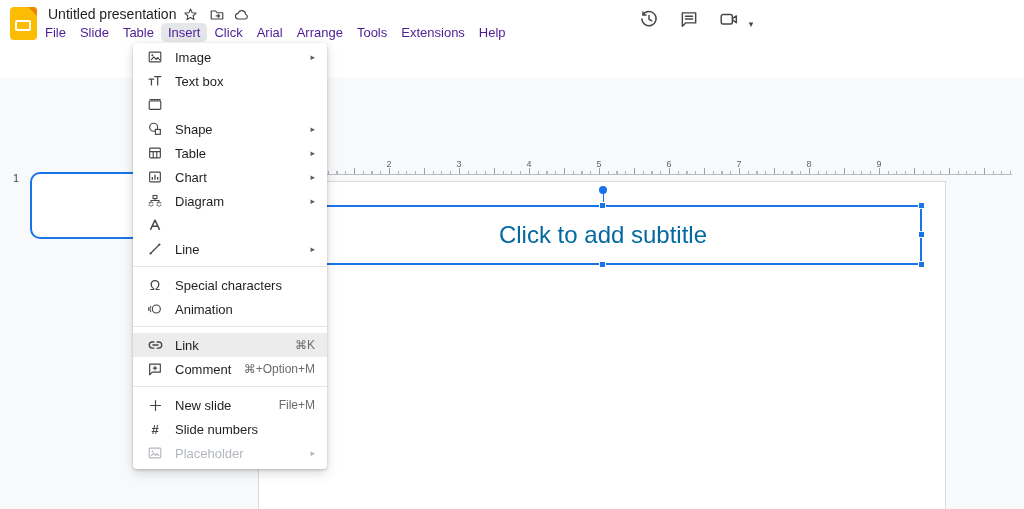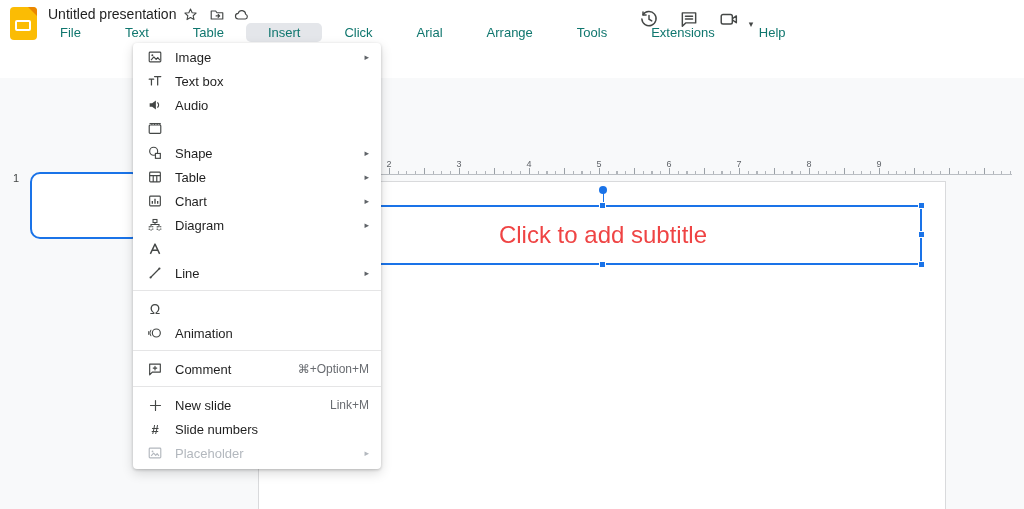--- a/index.html
+++ b/index.html
@@ -7,21 +7,21 @@
   #stage { position:relative; width:1024px; height:509px; }
 
   
   #header { position:absolute; left:0; top:0; width:1024px; height:78px; background:#fff; z-index:40; }
   #logo { position:absolute; left:10px; top:7px; width:27px; height:33px; background:#fbbc04; border-radius:4px; }
   #logo .fold { position:absolute; right:0; top:0; width:0; height:0; border-top:9px solid #ea8600; border-left:9px solid transparent; border-top-right-radius:4px; }
   #logo .frame { position:absolute; left:5px; top:13px; width:16px; height:11px; border:2.5px solid #fff; border-radius:2px; }
   #doc-title { position:absolute; left:48px; top:6px; font-size:14px; color:#1f1f1f; }
   .title-ic { position:absolute; top:7px; width:16px; height:16px; color:#444746; }
   #menubar { position:absolute; left:38px; top:21px; height:22px; display:flex; align-items:center; }
-  .mb-item { font-size:13px; color:#0f766e; padding:2px 22px; border-radius:5px; cursor:default; }
+  .mb-item { font-size:13px; color:#4c1d95; padding:2px 7px; border-radius:5px; cursor:default; }
   .mb-item.active { background:#e4e6ea; }
 
   #hdr-right { position:absolute; right:0; top:0; height:40px; }
   .hic { position:absolute; top:8px; width:22px; height:22px; color:#444746; display:flex; align-items:center; justify-content:center; }
   .caret { font-size:9px; color:#444746; line-height:1; }
 
   
   #toolbar { position:absolute; left:14px; top:46px; width:996px; height:28px; background:#edf2fa; border-radius:14px; z-index:30; }
   .tb { position:absolute; top:50%; transform:translate(-50%,-50%); color:#444746; display:flex; align-items:center; justify-content:center; }
   .tb-div { position:absolute; top:6px; width:1px; height:16px; background:#c4c7c5; }
@@ -38,27 +38,27 @@
       repeating-linear-gradient(to right, #9aa0a6 0 1px, transparent 1px 35px),
       repeating-linear-gradient(to right, #b1b5ba 0 1px, transparent 1px 8.75px);
     background-size:100% 6px, 100% 3px;
     background-position:left bottom, left bottom;
     background-repeat:no-repeat, no-repeat; }
   .rmark { position:absolute; bottom:5px; transform:translateX(-50%); font-size:9px; color:#5f6368; background:transparent; }
 
   #canvas { position:absolute; left:258px; top:103px; width:688px; height:390px; background:#fff; border:1px solid #d9dadc; }
 
   #subtitle-box { position:absolute; left:25px; top:23px; width:638px; height:60px; border:2px solid #1a73e8; background:#fff; display:flex; align-items:center; justify-content:center; }
-  #subtitle-box .ph-text { font-size:24px; color:#ef4444; }
+  #subtitle-box .ph-text { font-size:24px; color:#0369a1; }
   .handle { position:absolute; width:7px; height:7px; background:#1a73e8; border:1px solid #fff; }
   #rot-line { position:absolute; left:calc(50% - .5px); top:-14px; width:1px; height:14px; background:#1a73e8; }
   #rot-dot { position:absolute; left:calc(50% - 4px); top:-21px; width:8px; height:8px; border-radius:50%; background:#1a73e8; }
 
   
-  #insert-menu { position:absolute; left:133px; top:43px; width:248px; background:#fff; border-radius:4px;
+  #insert-menu { position:absolute; left:133px; top:43px; width:194px; background:#fff; border-radius:4px;
     box-shadow:0 1px 3px rgba(0,0,0,.2), 0 4px 12px rgba(0,0,0,.15); z-index:100; padding:2px 0 4px; }
   .mi { height:24px; display:flex; align-items:center; padding:0 12px 0 13px; cursor:default; }
   .mi.hl { background:#ececec; }
   .mi-ic { width:18px; height:18px; margin-right:11px; color:#444746; display:flex; align-items:center; justify-content:center; flex:none; }
   .mi-lb { font-size:13px; color:#1f1f1f; flex:1; white-space:nowrap; }
   .mi-sc { font-size:12px; color:#696c71; margin-left:8px; }
   .mi-ar { font-size:9px; color:#5f6368; margin-left:8px; }
   .mi.disabled .mi-lb, .mi.disabled .mi-ic, .mi.disabled .mi-ar { color:#b3b8be; }
   .msep { height:1px; background:#e5e5e6; margin:5px 0 6px; }
   svg { display:block; }
@@ -120,21 +120,21 @@
         </svg>
     </span>
     <span class="title-ic" style="left:234px;">
       <svg width="16" height="16" viewBox="0 0 18 18" fill="none" stroke="#444746" stroke-width="1.3" stroke-linejoin="round">
           <path d="M5 13.5a3.2 3.2 0 0 1-.3-6.4 4.3 4.3 0 0 1 8.4 1 2.8 2.8 0 0 1-.4 5.4z"></path>
         </svg>
     </span>
 
     <div id="menubar">
       <span class="mb-item">File</span>
-      <span class="mb-item">Text</span>
+      <span class="mb-item">Slide</span>
       <span class="mb-item">Table</span>
       <span class="mb-item active">Insert</span>
       <span class="mb-item">Click</span>
       <span class="mb-item">Arial</span>
       <span class="mb-item">Arrange</span>
       <span class="mb-item">Tools</span>
       <span class="mb-item">Extensions</span>
       <span class="mb-item">Help</span>
     </div>
 
@@ -288,29 +288,20 @@
     <div class="mi">
       <span class="mi-ic">
         <svg width="16" height="16" viewBox="0 0 18 18" fill="none" stroke="currentColor" stroke-width="1.4" stroke-linecap="round">
             <path d="M2.5 7h5M5 7v6.5"></path>
             <path d="M8.5 4h7M12 4v9.5"></path>
           </svg>
       </span>
       <span class="mi-lb">Text box</span>
     </div>
 
-    <div class="mi">
-      <span class="mi-ic">
-        <svg width="16" height="16" viewBox="0 0 18 18" fill="currentColor">
-            <path d="M3 7v4h2.8L10 14V4L5.8 7z"></path>
-            <path d="M12 6.5a3.5 3.5 0 0 1 0 5" fill="none" stroke="currentColor" stroke-width="1.3" stroke-linecap="round"></path>
-          </svg>
-      </span>
-      <span class="mi-lb">Audio</span>
-    </div>
 
     <div class="mi">
       <span class="mi-ic">
         <svg width="16" height="16" viewBox="0 0 18 18" fill="none" stroke="currentColor" stroke-width="1.3" stroke-linejoin="round">
             <rect x="2.5" y="4.5" width="13" height="9.5" rx="1"></rect>
             <path d="M5.5 4.5v-1.8M8.5 4.5v-1.8M11.5 4.5v-1.8M14.5 4.5v-1.8M2.8 2.8h12.6" stroke-width="1.1"></path>
           </svg>
       </span>
     </div>
 
@@ -379,34 +370,44 @@
       <span class="mi-lb">Line</span>
       <span class="mi-ar">▸</span>
     </div>
 
     <div class="msep"></div>
 
     <div class="mi">
       <span class="mi-ic">
           <span class="omega">Ω</span>
         </span>
+      <span class="mi-lb">Special characters</span>
     </div>
 
     <div class="mi">
       <span class="mi-ic">
         <svg width="16" height="16" viewBox="0 0 18 18" fill="none" stroke="currentColor" stroke-width="1.3" stroke-linecap="round">
             <circle cx="10.5" cy="9" r="4.5"></circle>
             <path d="M4.2 5.8a5.6 5.6 0 0 0 0 6.4M2 7.2a7.6 7.6 0 0 0 0 3.6" stroke-width="1.1"></path>
           </svg>
       </span>
       <span class="mi-lb">Animation</span>
     </div>
 
     <div class="msep"></div>
 
+    <div class="mi hl">
+      <span class="mi-ic">
+        <svg width="17" height="17" viewBox="0 0 18 18" fill="none" stroke="currentColor" stroke-width="1.4" stroke-linecap="round">
+            <path d="M7.3 11.7H5.6a3.2 3.2 0 0 1 0-6.4h1.7M10.7 5.3h1.7a3.2 3.2 0 0 1 0 6.4h-1.7M6.3 8.5h5.4"></path>
+          </svg>
+      </span>
+      <span class="mi-lb">Link</span>
+      <span class="mi-sc">⌘K</span>
+    </div>
 
     <div class="mi">
       <span class="mi-ic">
         <svg width="16" height="16" viewBox="0 0 18 18" fill="none" stroke="currentColor" stroke-width="1.3" stroke-linejoin="round">
             <path d="M3 3.5h12v9H6l-3 3z"></path>
             <path d="M9 6v4M7 8h4" stroke-linecap="round"></path>
           </svg>
       </span>
       <span class="mi-lb">Comment</span>
       <span class="mi-sc">⌘+Option+M</span>
@@ -414,21 +415,21 @@
 
     <div class="msep"></div>
 
     <div class="mi">
       <span class="mi-ic">
         <svg width="15" height="15" viewBox="0 0 18 18" stroke="currentColor" stroke-width="1.4" stroke-linecap="round">
             <path d="M9 3v12M3 9h12"></path>
           </svg>
       </span>
       <span class="mi-lb">New slide</span>
-      <span class="mi-sc">Link+M</span>
+      <span class="mi-sc">File+M</span>
     </div>
 
     <div class="mi">
       <span class="mi-ic">
           <span class="hashg">#</span>
         </span>
       <span class="mi-lb">Slide numbers</span>
     </div>
 
     <div class="mi disabled">

